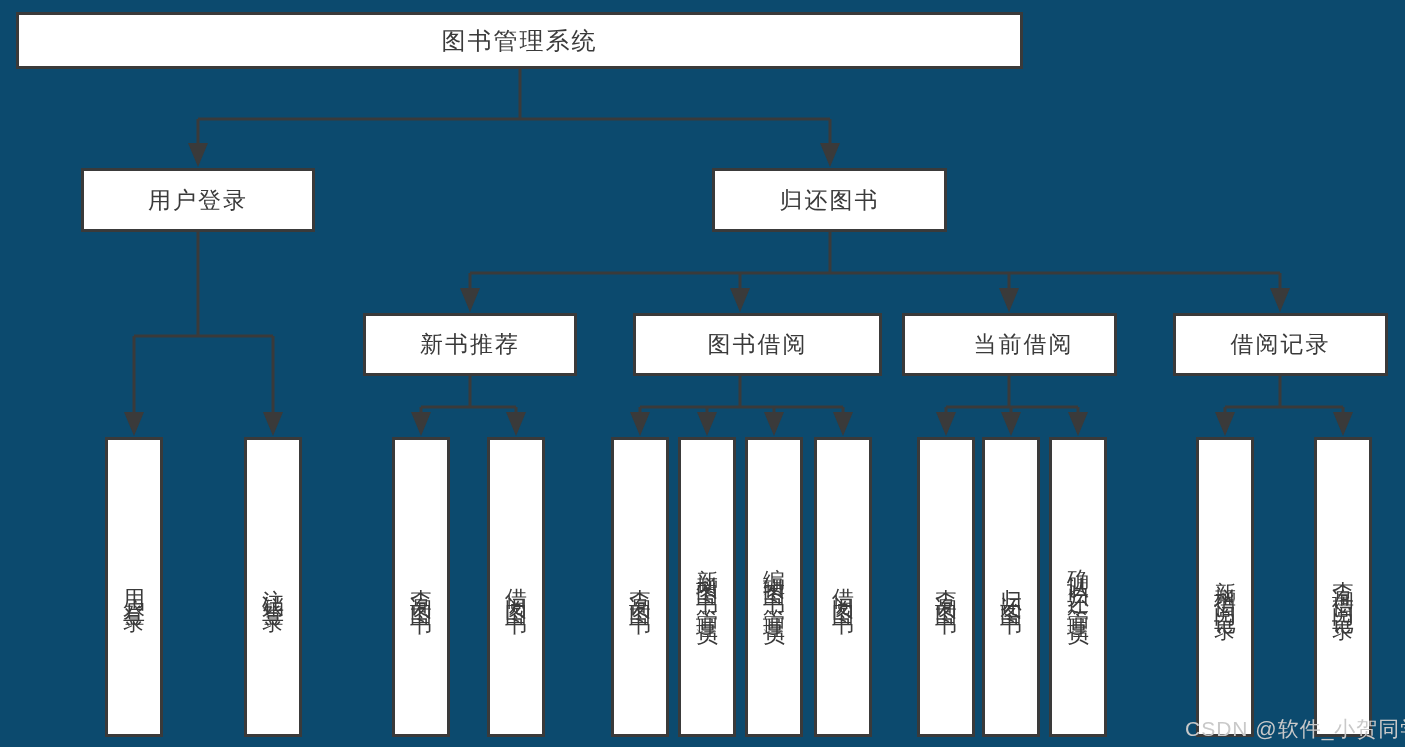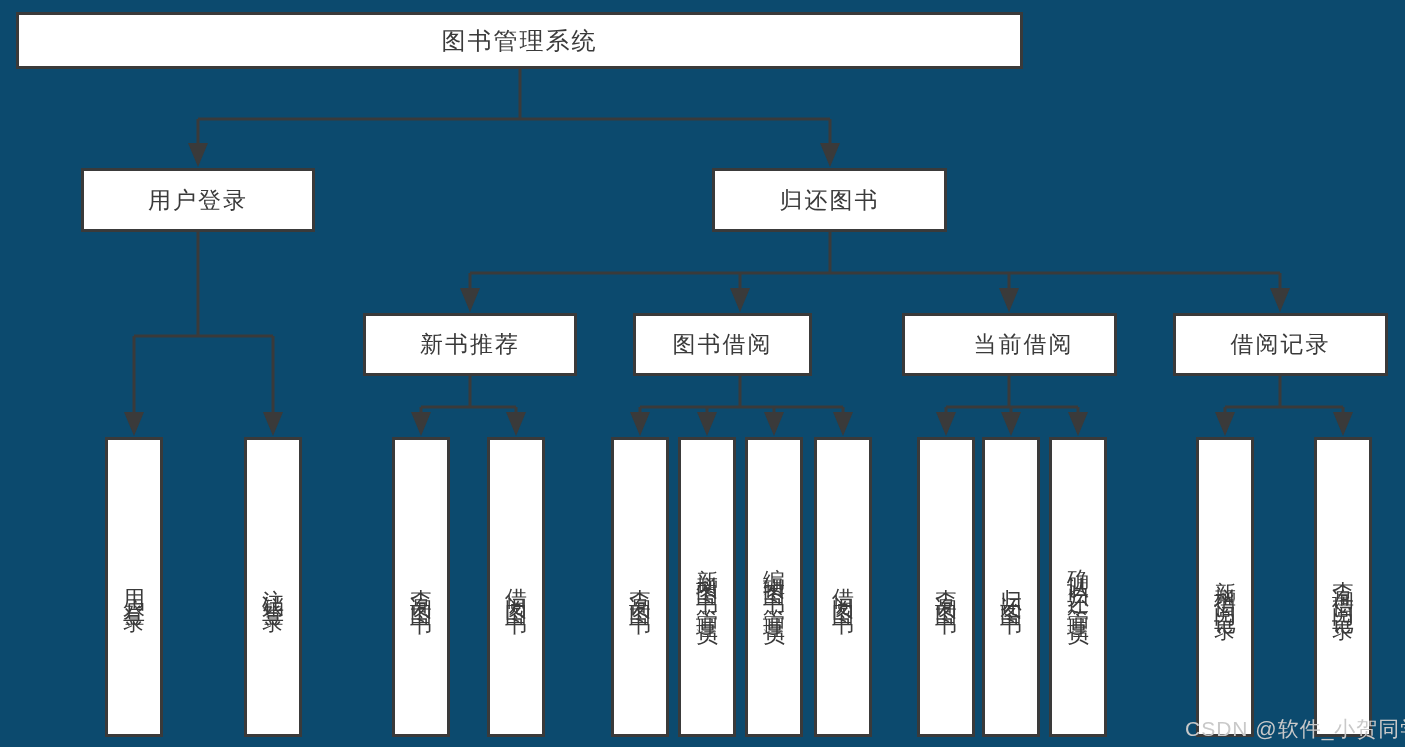--- a/index.html
+++ b/index.html
@@ -35,21 +35,21 @@
     font-size: 23px;
     letter-spacing: 2px;
     white-space: nowrap;
   }
   .node-root   { left: 16px;  top: 12px;  width: 1007px; height: 57px; }
   .node-root .h-label { font-size: 24px; }
   .node-l2a    { left: 81px;  top: 168px; width: 234px; height: 64px; }
   .node-l2b    { left: 712px; top: 168px; width: 235px; height: 64px; }
   .node-l3     { top: 313px;  height: 63px; }
   .node-l3a    { left: 363px;  width: 214px; text-align: center; }
-  .node-l3b    { left: 633px;  width: 179px; }
+  .node-l3b    { left: 633px;  width: 249px; }
   .node-l3c    { left: 902px;  width: 215px; padding-left: 28px; }
   .node-l3d    { left: 1173px; width: 215px; }
   .leaf {
     top: 437px;
     width: 58px;
     height: 300px;
   }
   .leaf .v-label {
     writing-mode: vertical-rl;
     text-orientation: mixed;

